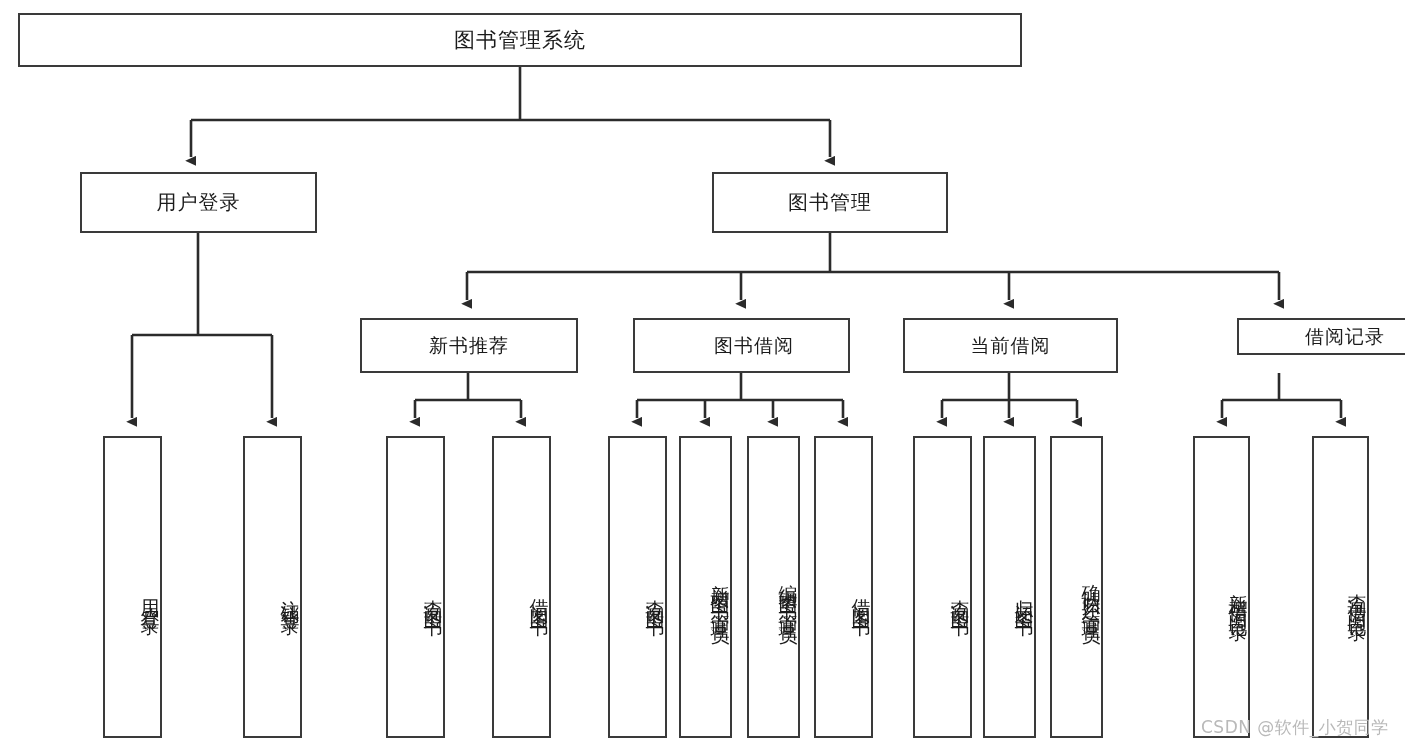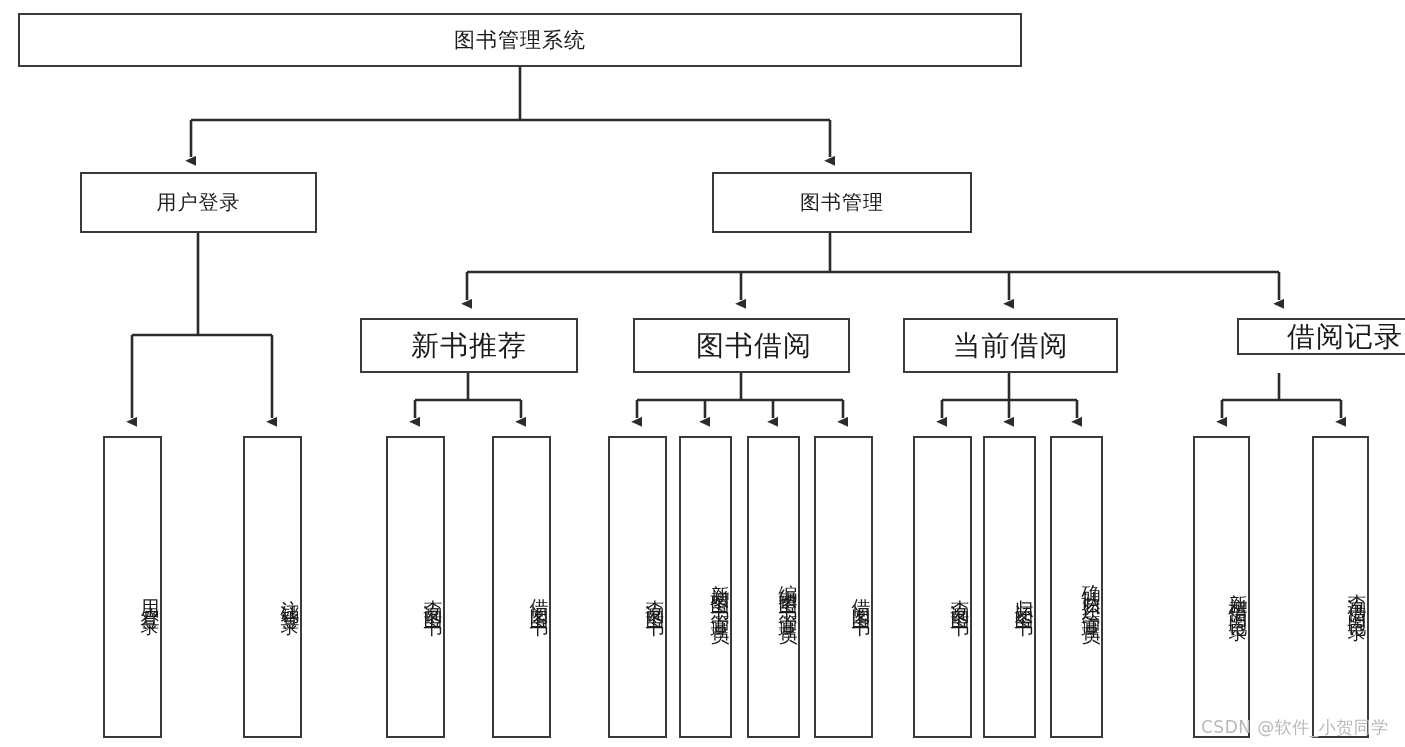--- a/index.html
+++ b/index.html
@@ -38,21 +38,21 @@
   }
   .node-root {
     font-size: 21px;
     letter-spacing: 1px;
   }
   .node-l2 {
     font-size: 20px;
     letter-spacing: 1px;
   }
   .node-l3 {
-    font-size: 28px;
+    font-size: 19px;
     letter-spacing: 1px;
   }
   .node-leaf {
     font-size: 19px;
     writing-mode: vertical-rl;
     text-orientation: upright;
     letter-spacing: 6px;
     padding-top: 18px;
     align-items: flex-start;
     justify-content: center;
@@ -129,21 +129,21 @@
     </g>
   </svg>
 
   <div class="node node-root" style="left:18px; top:13px; width:1004px; height:54px;">
     <span>图书管理系统</span>
   </div>
 
   <div class="node node-l2" style="left:80px; top:172px; width:237px; height:61px;">
     <span>用户登录</span>
   </div>
-  <div class="node node-l2" style="left:712px; top:172px; width:260px; height:61px;">
+  <div class="node node-l2" style="left:712px; top:172px; width:236px; height:61px;">
     <span>图书管理</span>
   </div>
 
   <div class="node node-l3" style="left:360px; top:318px; width:218px; height:55px;">
     <span>新书推荐</span>
   </div>
   <div class="node node-l3" style="left:633px; top:318px; width:217px; height:55px;padding-left:25px;">
     <span>图书借阅</span>
   </div>
   <div class="node node-l3" style="left:903px; top:318px; width:215px; height:55px;">

